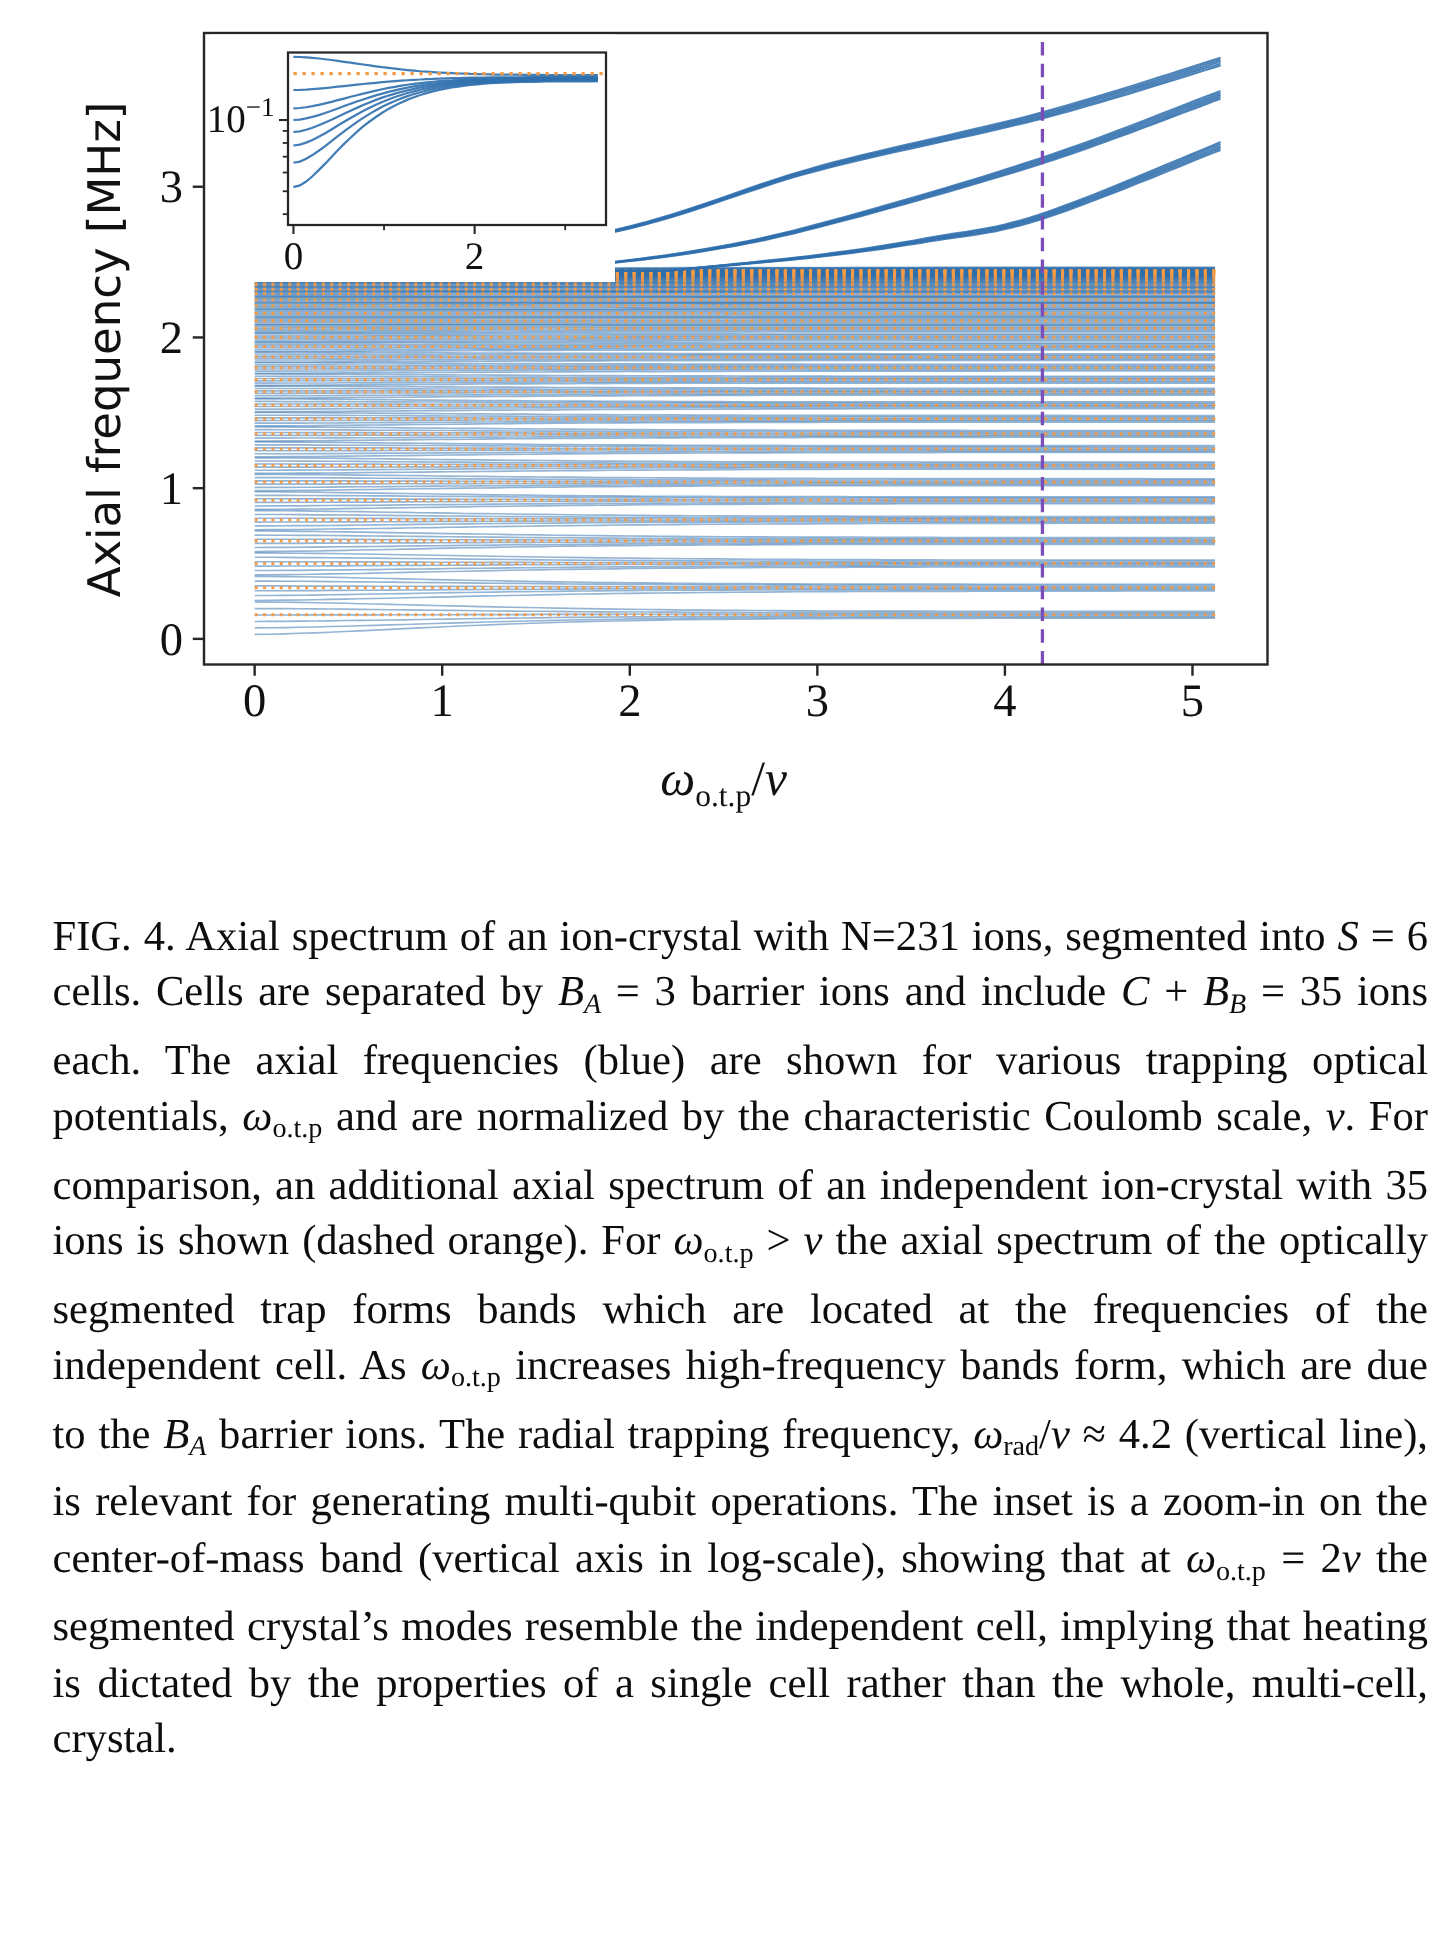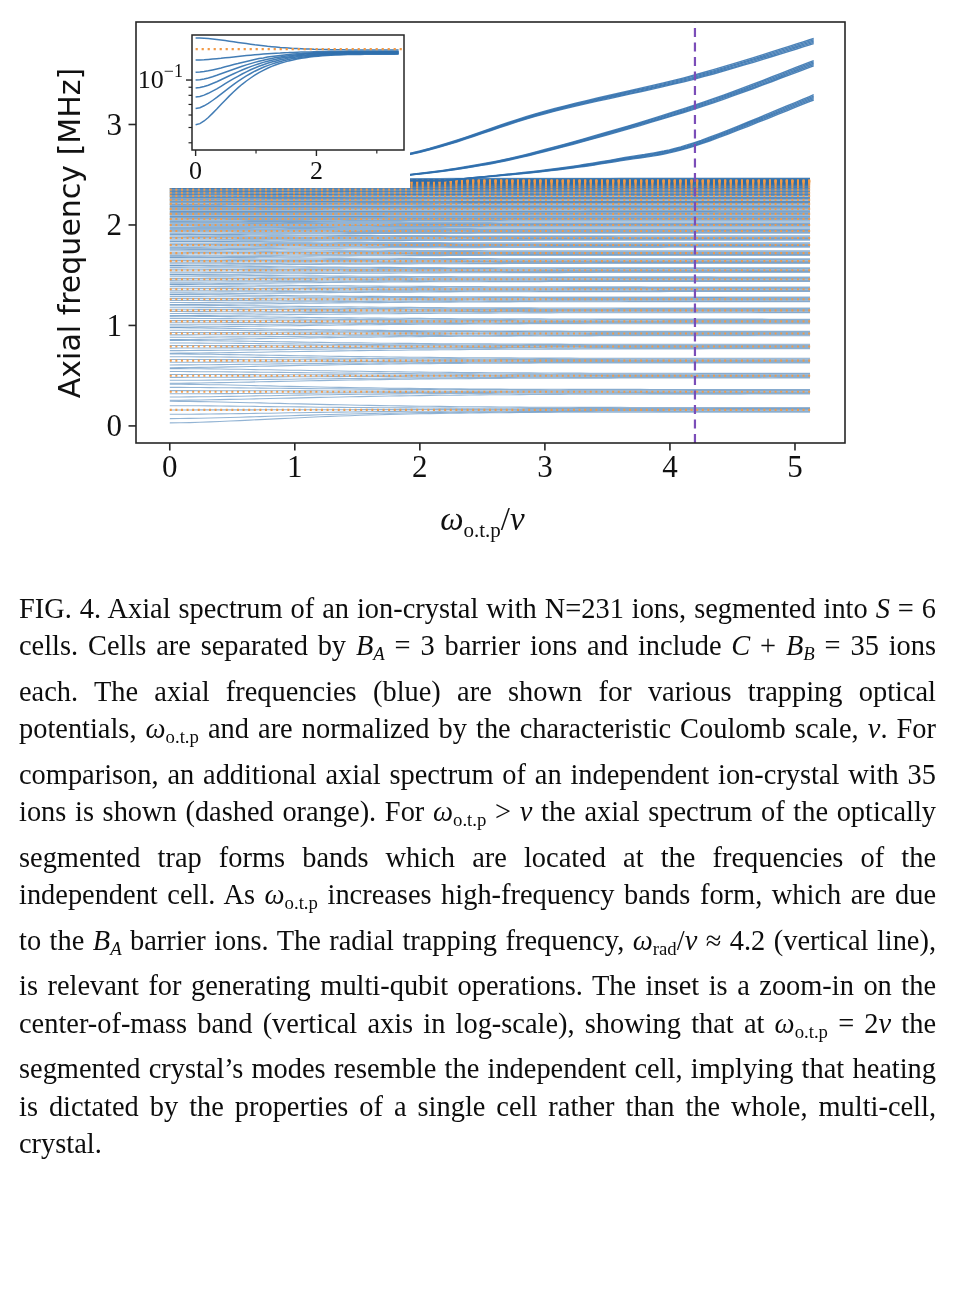--- a/index.html
+++ b/index.html
@@ -3,21 +3,21 @@
 <meta charset="utf-8">
 <style>
   html,body{margin:0;padding:0;background:#ffffff;}
   body{width:954px;height:1298px;overflow:hidden;position:relative;
        font-family:"Liberation Serif",serif;}
   .page{position:absolute;inset:0;background:#ffffff;}
   #plot{position:absolute;left:0;top:0;}
   .caption{position:absolute;left:19px;top:590px;width:917px;
            font-family:"Liberation Serif","DejaVu Serif",serif;
            font-size:28.4px;line-height:37.35px;color:#0d0d0d;
-           text-align:justify;margin:0;}
+           text-align:justify;margin:16px;}
   .caption .i{font-style:italic;font-family:"Liberation Serif","DejaVu Serif",serif;}
   .caption .sub{font-size:66%;vertical-align:-0.28em;}
   .caption .isub{font-size:66%;vertical-align:-0.28em;font-style:italic;}
   svg text{user-select:none;}
 </style>
 </head>
 <body>
 
 <div class="page">
   <svg id="plot" width="954" height="560" viewBox="0 0 954 560">

